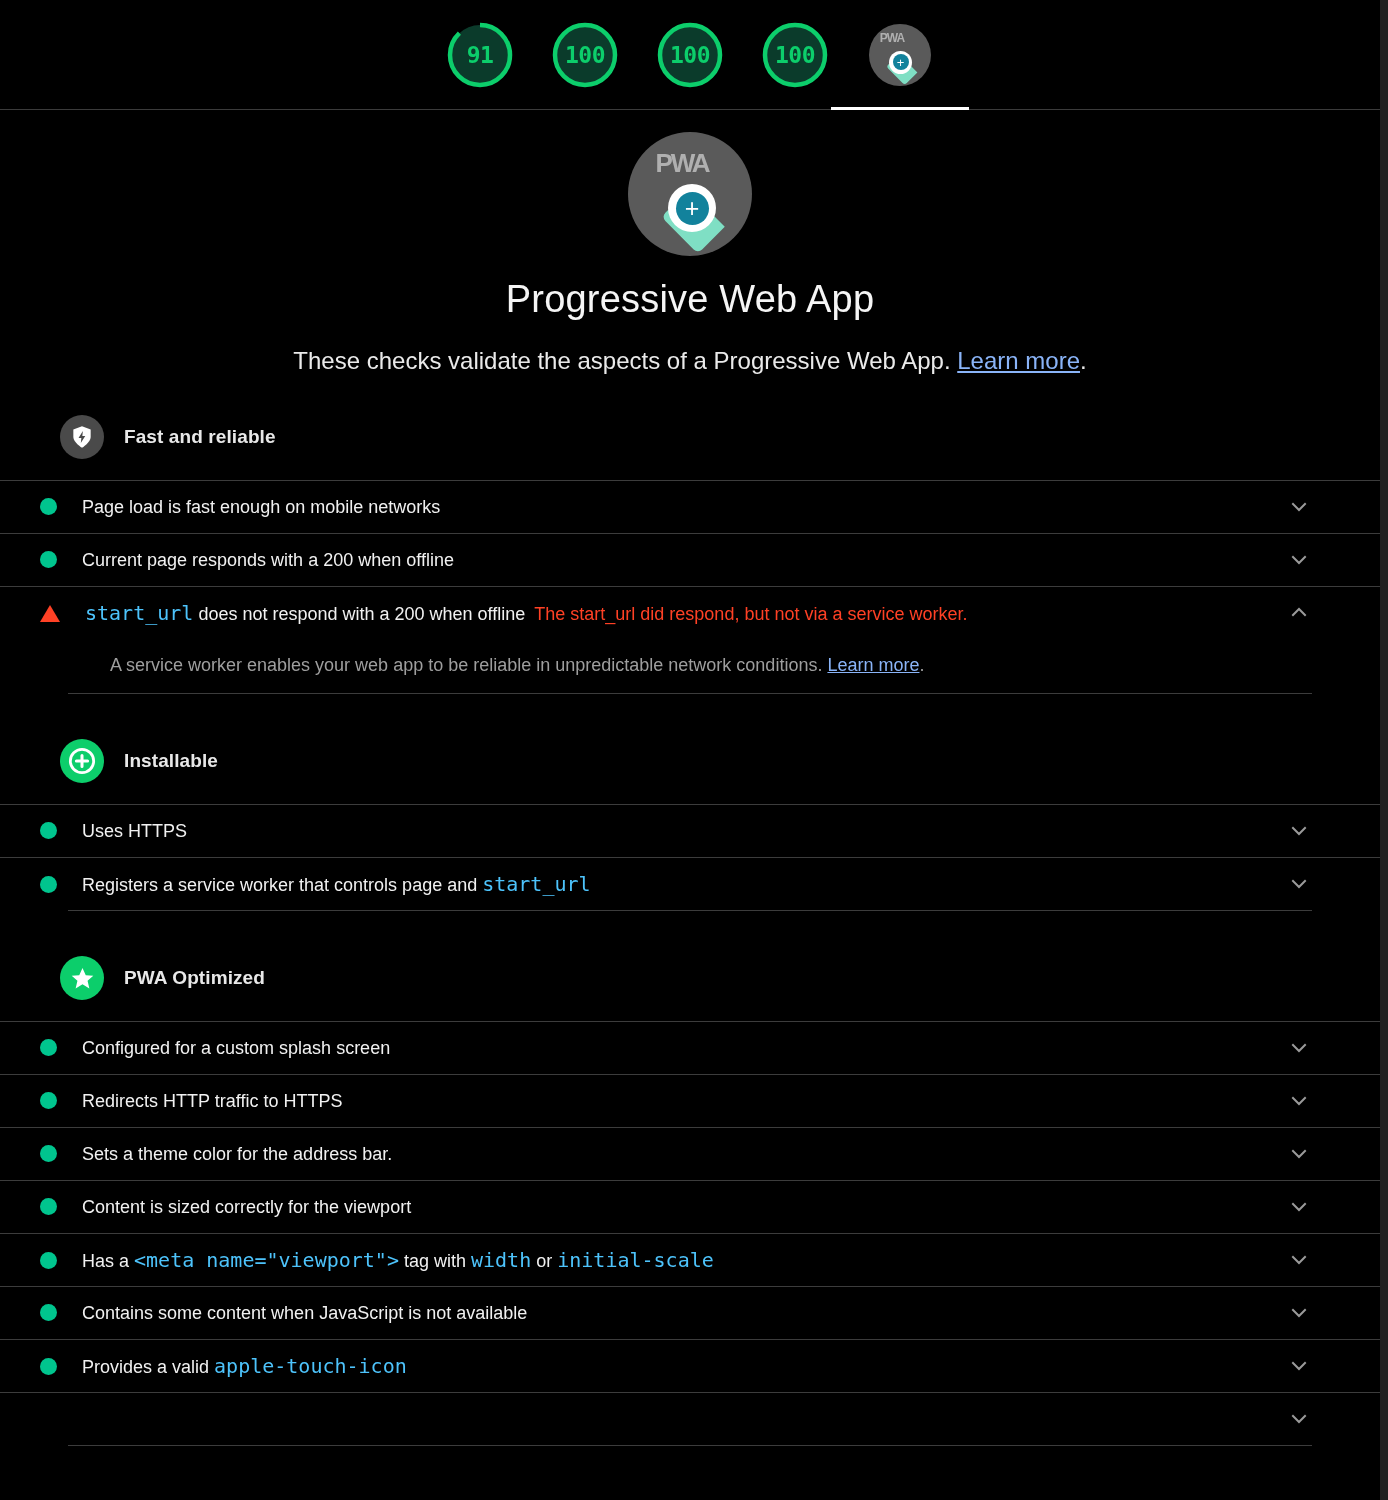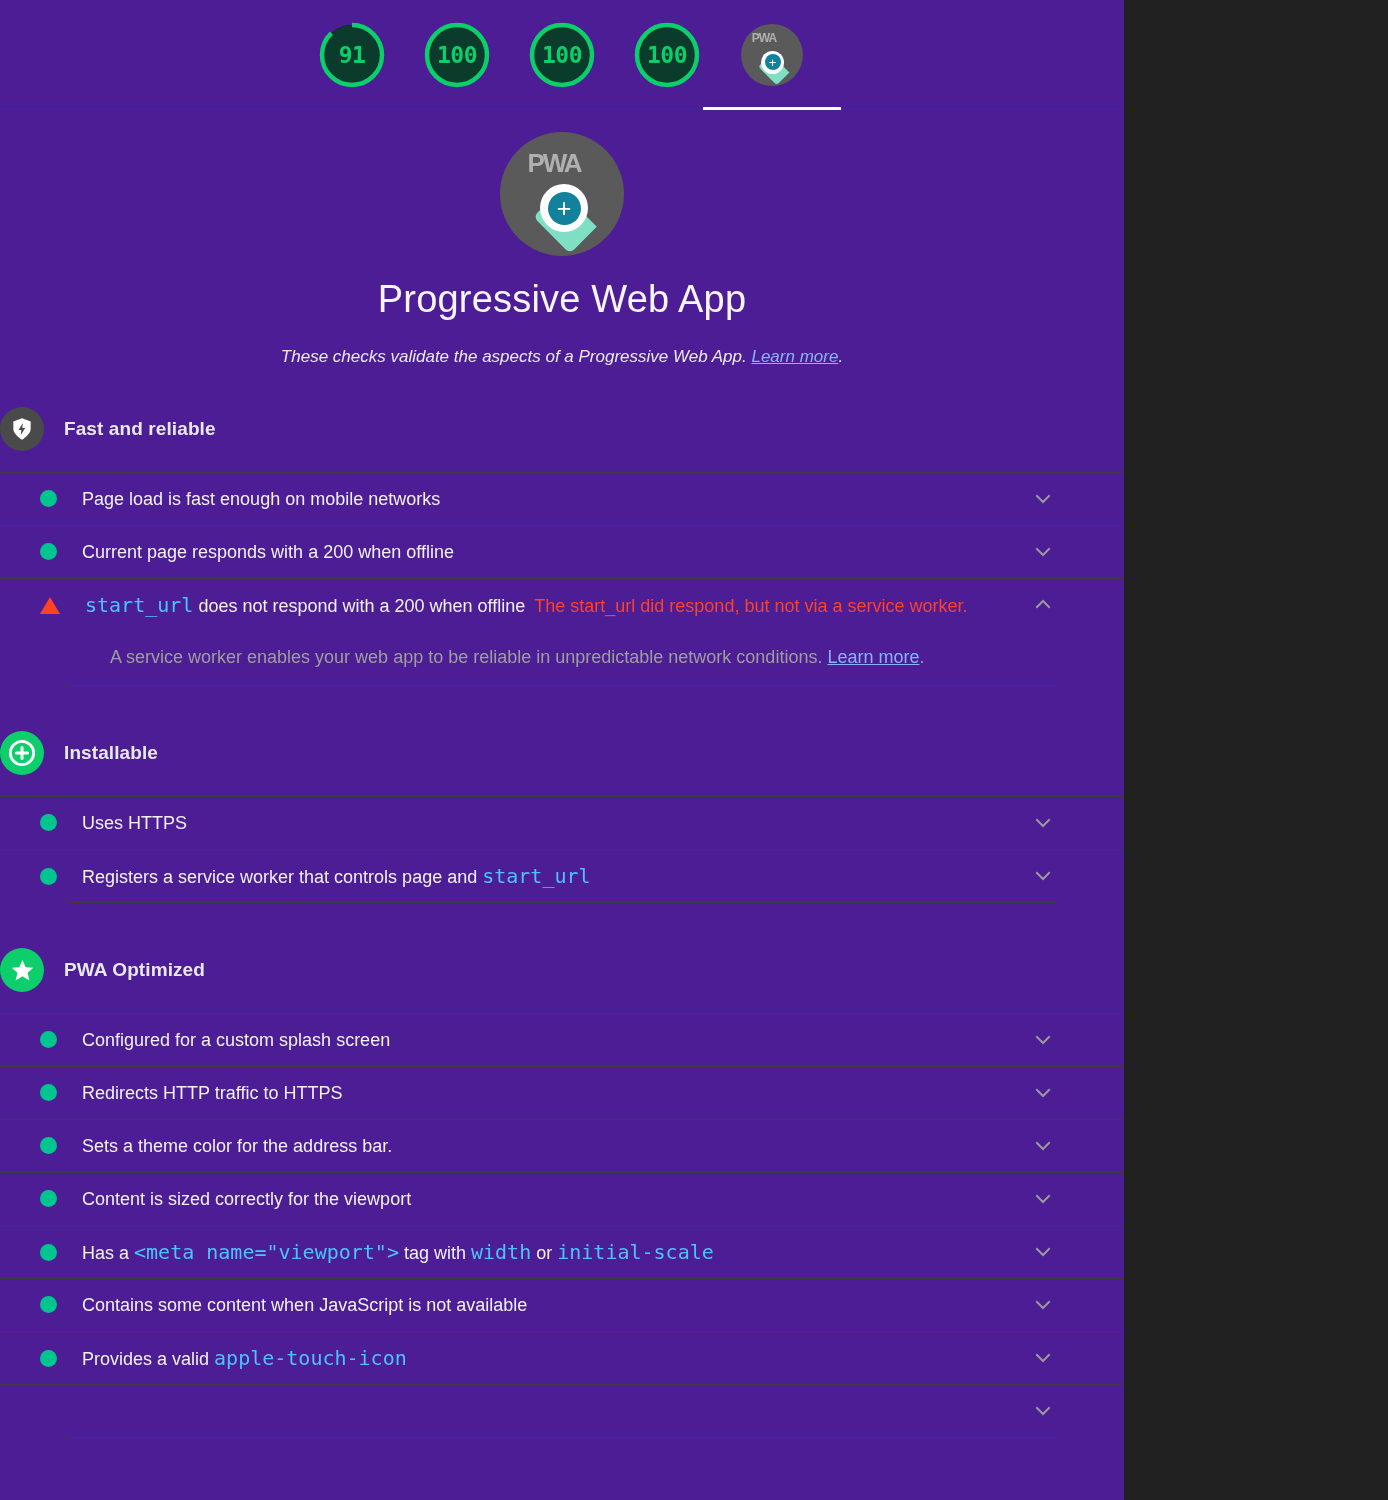--- a/index.html
+++ b/index.html
@@ -3,21 +3,21 @@
 <meta charset="utf-8">
 <style>
   * { box-sizing: border-box; margin: 0; padding: 0; }
   html, body {
     width: 1388px;
     height: 1500px;
     background: #212121;
     font-family: "Liberation Sans", sans-serif;
     overflow: hidden;
   }
-  .page { width: 1124px; height: 1500px; position: relative; background: #4c1d95; }
+  .page { width: 1380px; height: 1500px; position: relative; background: #000000; }
 
   
   .topbar {
     height: 110px;
     border-bottom: 1px solid #3b3b3b;
     display: flex;
     align-items: center;
     justify-content: center;
     gap: 33px;
     position: relative;
@@ -109,35 +109,35 @@
   .hero { padding-top: 22px; text-align: center; }
   .hero-icon-wrap { display: flex; justify-content: center; }
   .hero-title {
     font-size: 38px;
     color: #f5f5f5;
     font-weight: 400;
     margin-top: 22px;
     letter-spacing: 0.2px;
   }
   .hero-desc {
-    font-size: 17px;
+    font-size: 24px;
     color: #eaeaea;
     margin-top: 26px;
     font-weight: 400;
-    font-style: italic;
   }
   .hero-desc a { color: #8ab4f8; text-decoration: underline; }
 
   
   .sections { margin-top: 38px; }
   .section { margin-bottom: 0; }
   .section-head {
     display: flex;
     align-items: center;
     gap: 20px;
+    padding-left: 60px;
     height: 48px;
   }
   .sec-badge {
     width: 44px; height: 44px;
     border-radius: 50%;
     display: flex; align-items: center; justify-content: center;
     flex: 0 0 auto;
   }
   .sec-badge.gray { background: #4a4a4a; }
   .sec-badge.green { background: #0cce6b; }

